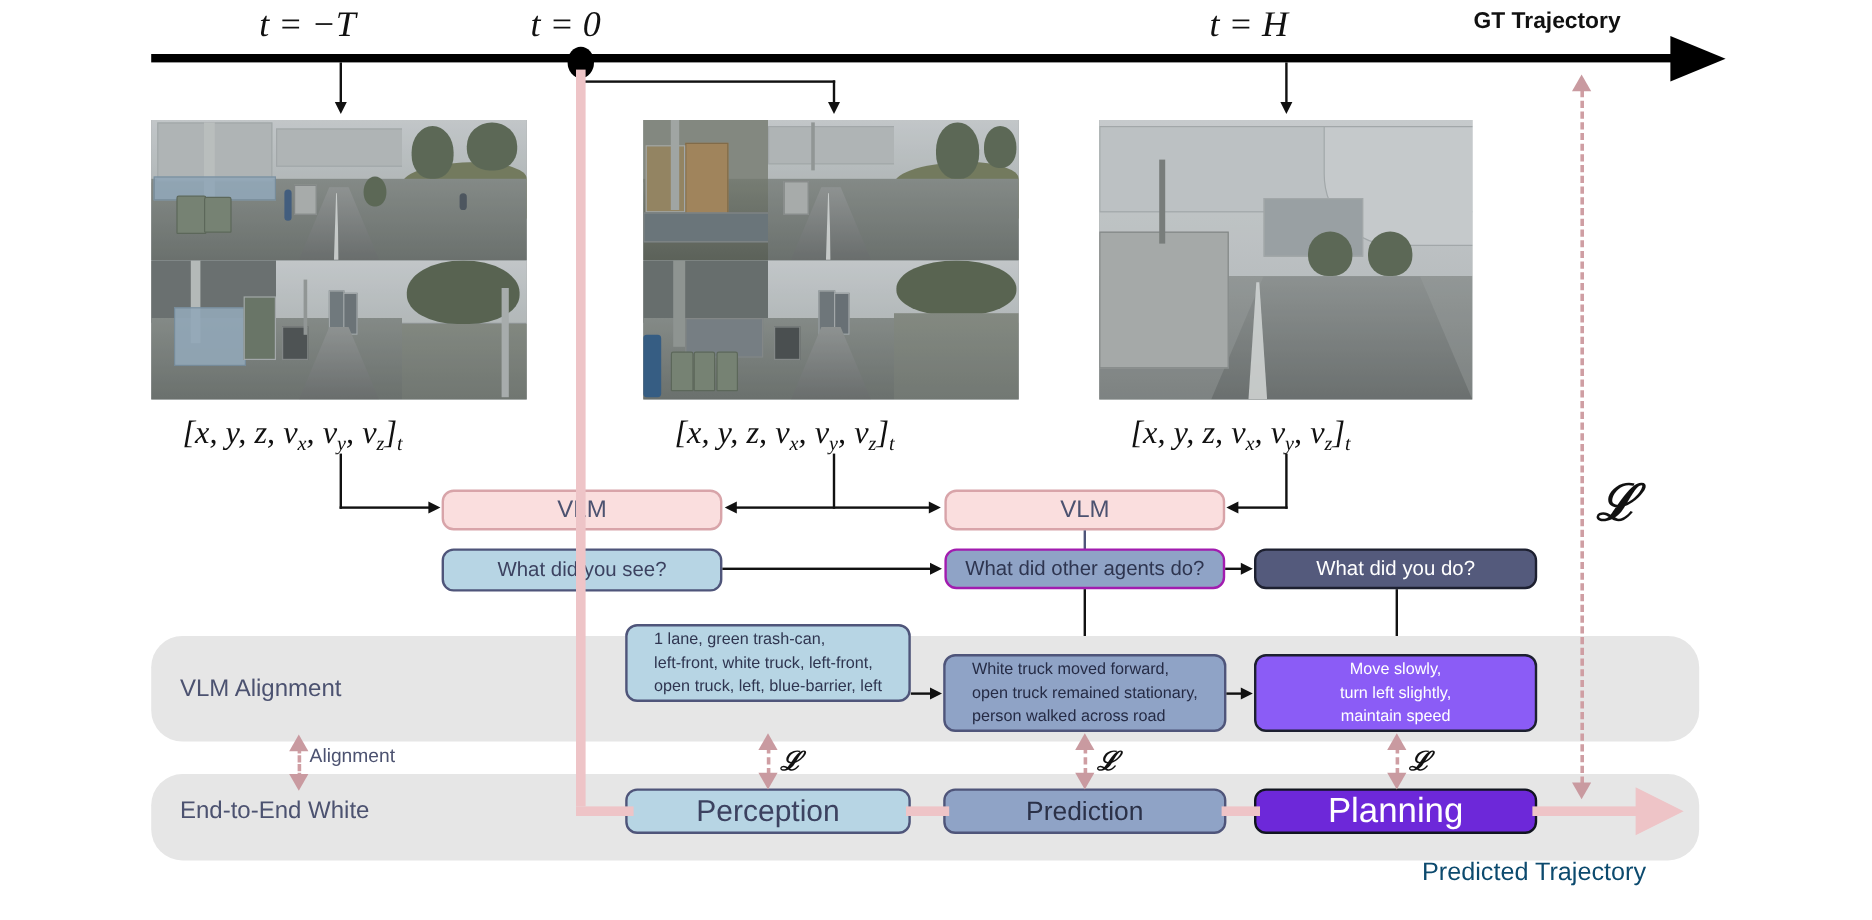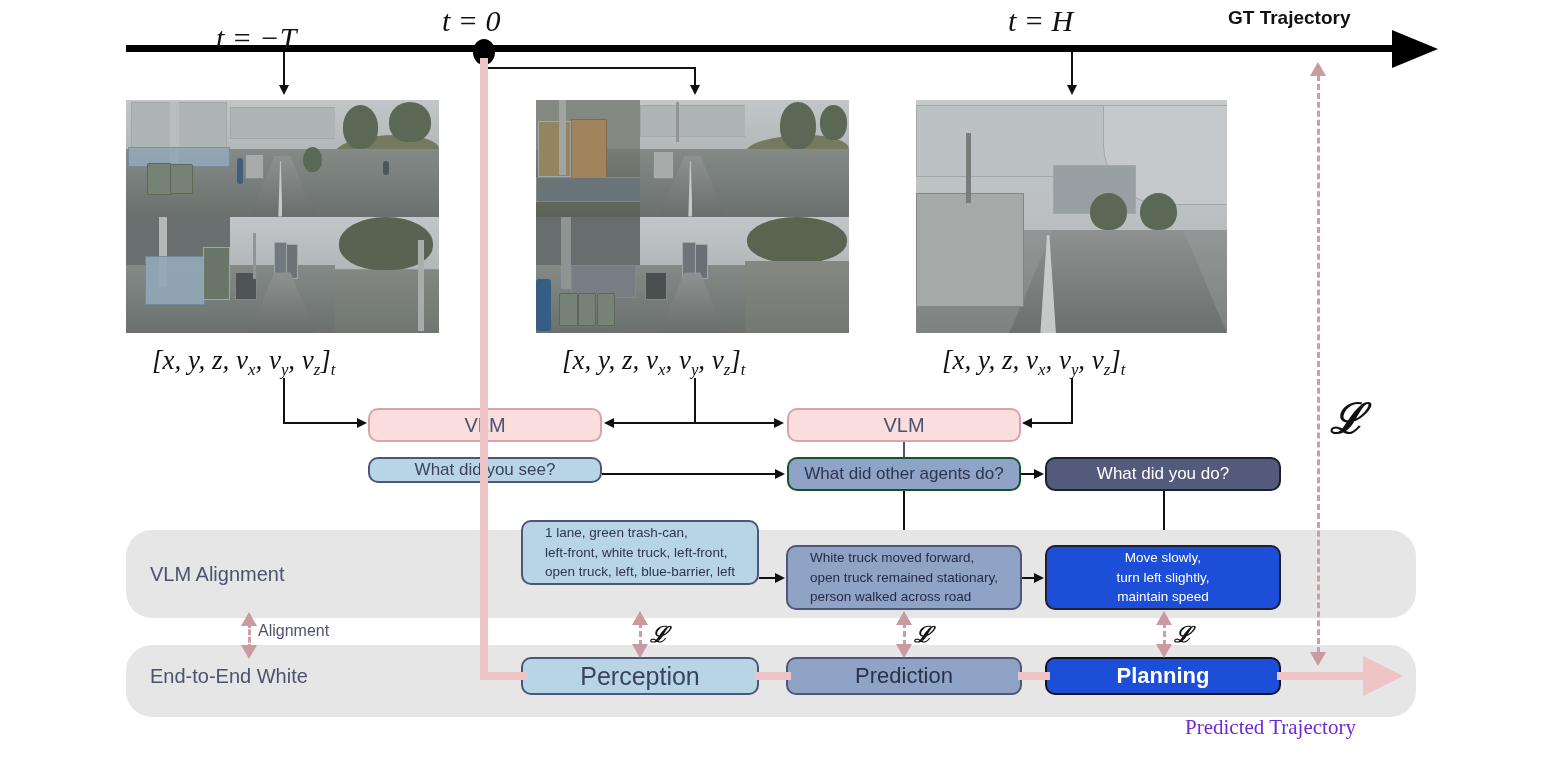--- a/index.html
+++ b/index.html
@@ -8,21 +8,21 @@
   .abs{position:absolute;}
 
   
   #timeline-axis{left:126px;top:45px;width:1290px;height:7px;background:#000;}
   #timeline-arrowhead{left:1392px;top:30px;width:0;height:0;
       border-left:46px solid #000;border-top:19px solid transparent;border-bottom:19px solid transparent;}
   #timeline-dot{left:473px;top:39px;width:22px;height:26px;border-radius:50%;background:#000;}
 
   .tl-label{font-family:"Liberation Serif",serif;font-style:italic;font-size:30px;color:#111;
             white-space:nowrap;}
-  #label-t-neg-T{left:216px;top:21px;text-align:center;}
+  #label-t-neg-T{left:216px;top:4px;text-align:center;}
   #label-t-0{left:442px;top:4px;}
   #label-t-H{left:1008px;top:4px;}
   #label-gt-traj{left:1228px;top:7px;font-family:"Liberation Sans",sans-serif;
       font-style:normal;font-size:19px;font-weight:bold;color:#111;}
 
   
   .blk-v{background:#111;width:2px;}
   .blk-h{background:#111;height:2px;}
   .arrow-d{width:0;height:0;border-left:5px solid transparent;border-right:5px solid transparent;
            border-top:10px solid #111;}
@@ -66,44 +66,44 @@
 
   
   .band{background:#e6e6e6;border-radius:26px;}
   .band-label{font-size:20px;color:#4c5270;font-weight:normal;white-space:nowrap;}
 
   
   .rbox{border-radius:10px;box-sizing:border-box;display:flex;align-items:center;
         justify-content:center;text-align:center;}
   .rbox.vlm{background:#fadede;border:2px solid #d8a4a9;color:#4c5270;font-size:20px;}
   .rbox.q-light{background:#b7d5e4;border:2px solid #4f557a;color:#3c4260;font-size:17px;}
-  .rbox.q-mid{background:#8fa3c6;border:2px solid #14532d;color:#2e3550;font-size:17px;}
+  .rbox.q-mid{background:#8fa3c6;border:2px solid #a21caf;color:#2e3550;font-size:17px;}
   .rbox.q-dark{background:#545a7c;border:2px solid #1d2030;color:#fff;font-size:17px;}
   .rbox.r-light{background:#b7d5e4;border:2px solid #4f557a;color:#2f3550;}
   .rbox.r-mid{background:#8fa3c6;border:2px solid #4f557a;color:#252b45;}
-  .rbox.r-dark{background:#1d4ed8;border:2px solid #1d2030;color:#fff;align-items:center;}
+  .rbox.r-dark{background:#8b5cf6;border:2px solid #1d2030;color:#fff;align-items:center;}
   .rbox.s-light{background:#b7d5e4;border:2px solid #4f557a;color:#3c4260;font-size:25px;}
   .rbox.s-mid{background:#8fa3c6;border:2px solid #4f557a;color:#2b3148;font-size:22px;}
-  .rbox.s-dark{background:#1d4ed8;border:2px solid #111420;color:#fff;font-size:22px;font-weight:bold;}
+  .rbox.s-dark{background:#6d28d9;border:2px solid #111420;color:#fff;font-size:29px;}
   .reason-txt{font-size:13.5px;line-height:1.45;text-align:left;padding:0 10px;white-space:pre-line;}
 
   
   .pk{background:#eec4c7;}
   .pk-v{width:8px;}
   .pk-h{height:8px;}
   .pk-arrow-r{width:0;height:0;border-top:20px solid transparent;border-bottom:20px solid transparent;
               border-left:40px solid #eec4c7;}
   .pk-dash-v{width:0;border-left:3px dashed #cf9ea3;}
   .pk-arrow-u{width:0;height:0;border-left:8px solid transparent;border-right:8px solid transparent;
               border-bottom:14px solid #c99aa0;}
   .pk-arrow-d{width:0;height:0;border-left:8px solid transparent;border-right:8px solid transparent;
               border-top:14px solid #c99aa0;}
   .loss{font-family:"Liberation Serif",serif;font-style:italic;font-weight:bold;color:#111;}
   .align-lbl{font-size:16px;color:#4c5270;white-space:nowrap;}
-  #label-pred-traj{font-size:21px;color:#6d28d9;white-space:nowrap;font-family:Liberation Serif, serif;}
+  #label-pred-traj{font-size:21px;color:#0c4a6e;white-space:nowrap;}
 </style>
 </head>
 <body>
 
 <div class="abs" id="timeline-axis"></div>
 <div class="abs" id="timeline-arrowhead"></div>
 <div class="abs" id="timeline-dot"></div>
 
 <div class="abs tl-label" id="label-t-neg-T">t = −T</div>
 <div class="abs tl-label" id="label-t-0">t = 0</div>
@@ -277,21 +277,21 @@
 <div class="abs rbox vlm" style="left:368px;top:408px;width:234px;height:34px;">
   <span>VLM</span>
 </div>
 <div class="abs rbox vlm" style="left:787px;top:408px;width:234px;height:34px;">
   <span>VLM</span>
 </div>
 
 <div class="abs" style="left:484px;top:442px;width:2px;height:16px;background:#8a6a74;"></div>
 <div class="abs" style="left:903px;top:442px;width:2px;height:16px;background:#4f557a;"></div>
 
-<div class="abs rbox q-light" style="left:368px;top:457px;width:234px;height:26px;">
+<div class="abs rbox q-light" style="left:368px;top:457px;width:234px;height:36px;">
   <span>What did you see?</span>
 </div>
 <div class="abs rbox q-mid" style="left:787px;top:457px;width:234px;height:34px;">
   <span>What did other agents do?</span>
 </div>
 <div class="abs rbox q-dark" style="left:1045px;top:457px;width:236px;height:34px;">
   <span>What did you do?</span>
 </div>
 
 <div class="abs blk-h" style="left:602px;top:473px;width:175px;"></div>

